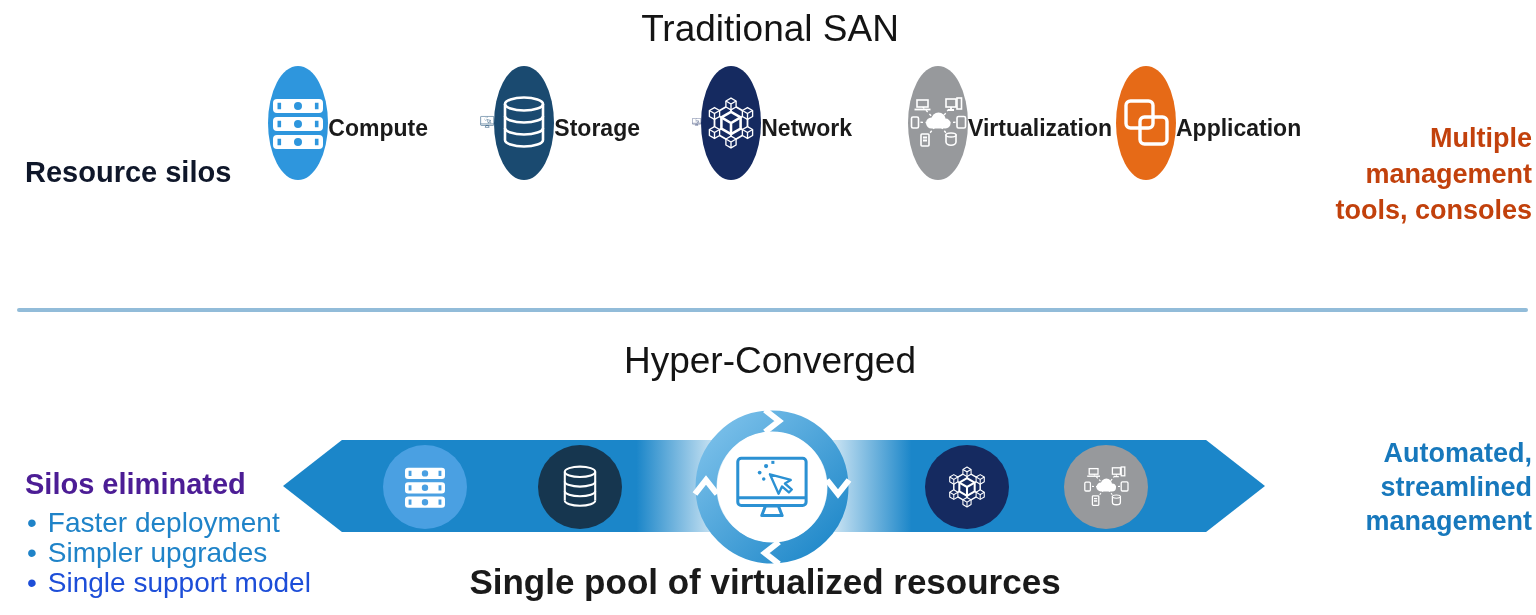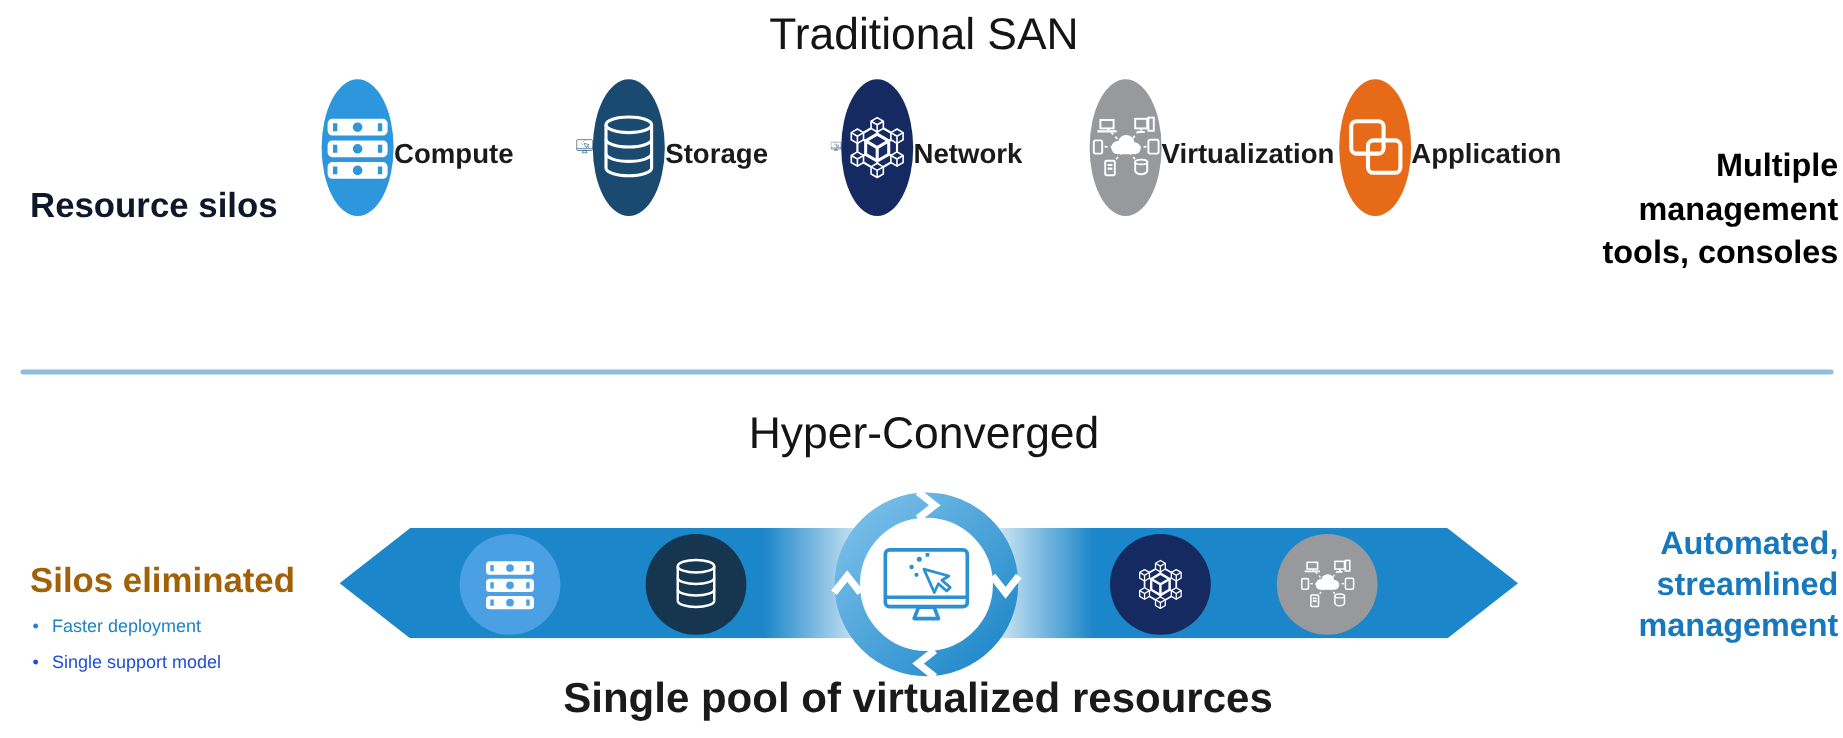--- a/index.html
+++ b/index.html
@@ -20,21 +20,21 @@
   #divider{position:absolute;left:17px;top:308px;width:1511px;height:4px;background:#92BCD9;border-radius:2px;}
   #band{position:absolute;left:283px;top:440px;width:982px;height:92px;
         background:linear-gradient(90deg,#1B86C9 0%,#1B86C9 36%,#F8FCFE 46%,#F8FCFE 54%,#1B86C9 64%,#1B86C9 100%);
         clip-path:polygon(0 50%,6% 0,94% 0,100% 50%,94% 100%,6% 100%);}
   .bcircle{position:absolute;top:445px;width:84px;height:84px;border-radius:50%;
            display:flex;align-items:center;justify-content:center;}
   .bcircle svg{width:48px;height:48px;}
   #ring{position:absolute;left:687px;top:402px;width:170px;height:170px;}
   #silos-elim{left:25px;top:468px;font-size:29px;}
   #bullets{position:absolute;left:27px;top:508px;margin:0;padding:0;list-style:none;}
-  #bullets li{font-size:15px;line-height:30px;font-weight:400;}
+  #bullets li{font-size:28px;line-height:30px;font-weight:400;}
   #bullets li::before{content:"•";margin-right:11px;}
   #auto-mgmt{right:14px;top:436px;font-size:27px;text-align:right;line-height:34px;}
   #caption{position:absolute;left:0;top:562px;width:1530px;text-align:center;
            font-size:35px;font-weight:bold;color:#1a1a1a;}
 </style>
 </head>
 <body>
 
 <svg width="0" height="0" style="position:absolute" aria-hidden="true">
   <defs>
@@ -132,21 +132,21 @@
     </symbol>
   </defs>
 </svg>
 
 <div class="stage">
 
   <div class="title" id="trad-title" style="color: rgb(20, 20, 20);">Traditional SAN</div>
 
   <div class="side-label" id="resource-silos" style="color: #0f172a;">Resource silos</div>
 
-  <div class="side-label" id="multi-mgmt" style="color: #000000;">Multiple
+  <div class="side-label" id="multi-mgmt" style="color: #c2410c;">Multiple
 management
 tools, consoles</div>
 
   <div class="silo" style="left:268px">
     <svg class="monitor" viewBox="0 0 64 56" style="color: rgb(111, 183, 232);">
         <use href="#monitor"></use>
       </svg>
     <div class="circle" style="background-color: rgb(46, 150, 221);">
       <svg viewBox="0 0 60 60">
           <use href="#servers"></use>
@@ -200,24 +200,25 @@
           <use href="#apps"></use>
         </svg>
     </div>
     <div class="silo-label">Application</div>
   </div>
 
   <div id="divider" style="background-color: rgb(146, 188, 217);"></div>
 
   <div class="title" id="hc-title" style="color: rgb(20, 20, 20);">Hyper-Converged</div>
 
-  <div class="side-label" id="silos-elim" style="color: #a16207;">Silos eliminated</div>
+  <div class="side-label" id="silos-elim" style="color: #4c1d95;">Silos eliminated</div>
 
   <ul id="bullets">
     <li style="color: rgb(31, 131, 200);">Faster deployment</li>
+    <li style="color: rgb(31, 131, 200);">Simpler upgrades</li>
     <li style="color: #1d4ed8;">Single support model</li>
   </ul>
 
   <div class="side-label" id="auto-mgmt" style="color: rgb(23, 120, 188);">Automated,
 streamlined
 management</div>
 
   <div id="band"></div>
 
   <div class="bcircle" style="left: 383px; background-color: rgb(74, 160, 226);">

